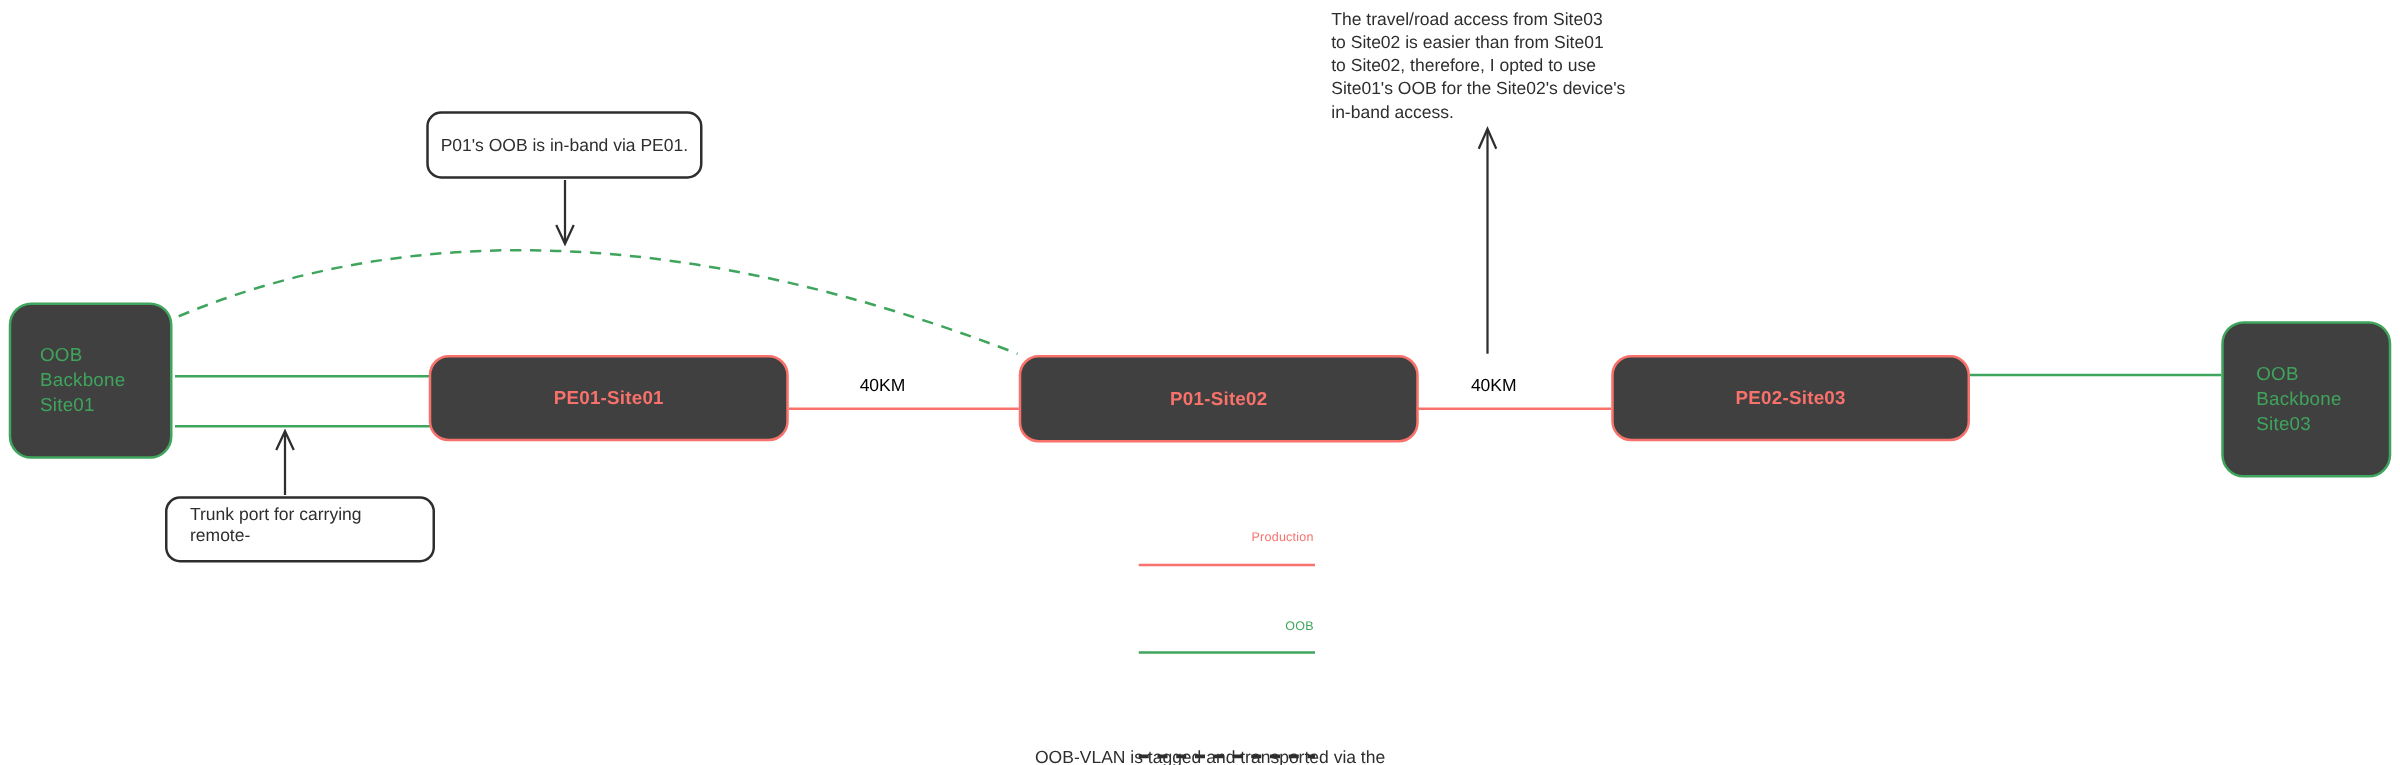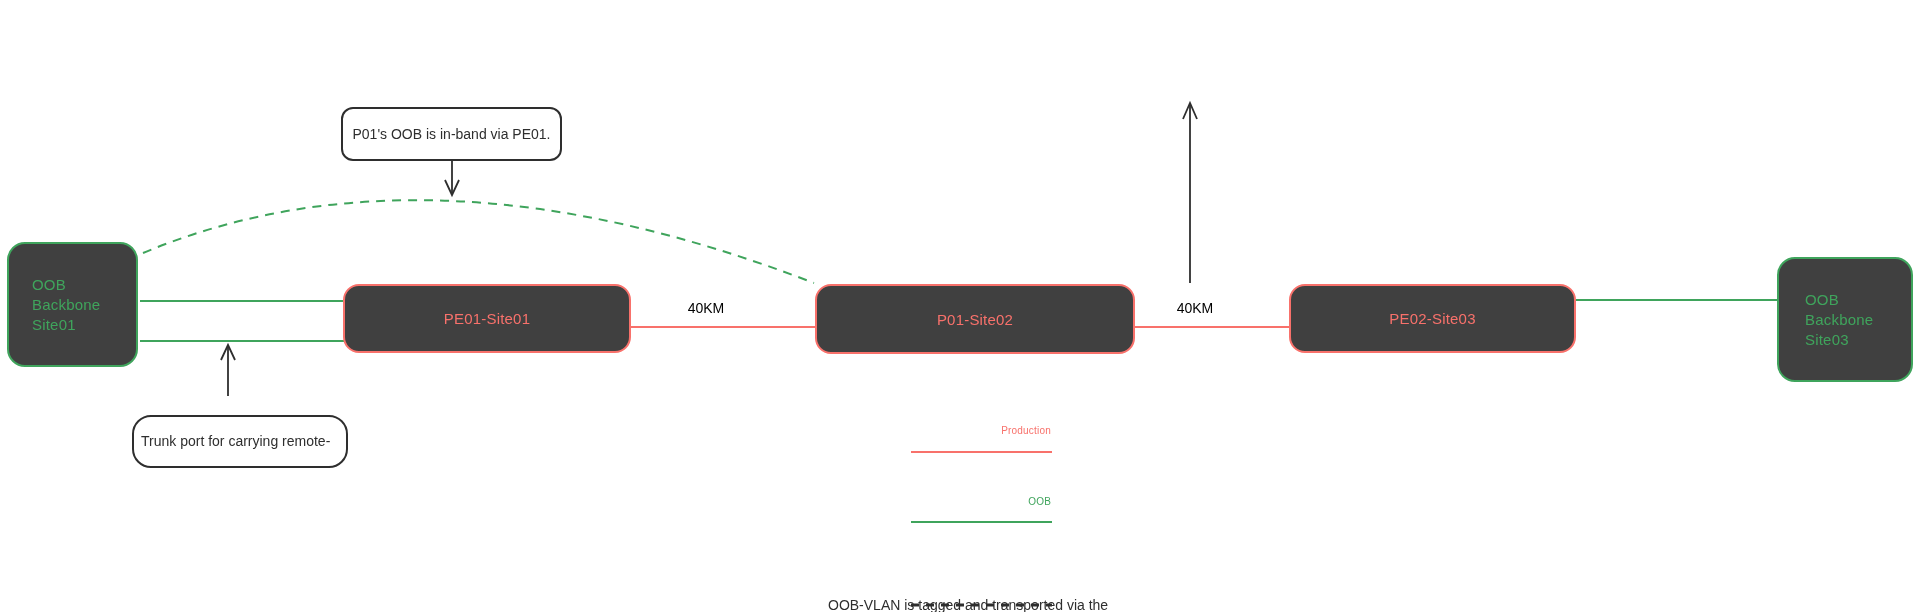--- a/index.html
+++ b/index.html
@@ -34,43 +34,42 @@
     border: 2px solid #3fa45c;
     border-radius: 18px;
     color: #3fa45c;
     line-height: 20px;
   }
   .node.red {
     border: 2px solid #f8716b;
     border-radius: 16px;
     color: #f8716b;
     align-items: center;
+    font-weight: bold;
   }
   .callout {
     position: absolute;
     box-sizing: border-box;
     background: #ffffff;
     border: 2px solid #2e2e2e;
     border-radius: 12px;
     color: #2e2e2e;
     font-size: 14px;
-    margin-top: 18px;
   }
   .callout.center {
     display: flex;
     align-items: center;
     justify-content: center;
   }
   .callout.left {
     display: flex;
     flex-direction: column;
-    justify-content: center;
-    padding: 4px 7px;
+    justify-content: space-between;
+    padding: 4px 18px;
     line-height: 17px;
-    border-radius: 19px;
   }
   .free-text {
     position: absolute;
     color: #2e2e2e;
     font-size: 14px;
     line-height: 18.4px;
     white-space: nowrap;
   }
   .distance {
     position: absolute;
@@ -151,20 +150,27 @@
   </div>
 
   <div class="callout center" style="left:341px; top:89px; width:221px; height:54px;">
     <span>P01's OOB is in-band via PE01.</span>
   </div>
 
   <div class="callout left" style="left:132px; top:397px; width:216px; height:53px;">
     <div>Trunk port for carrying remote-</div>
   </div>
 
+  <div class="free-text" style="left:1065px; top:6px;">
+    <div>The travel/road access from Site03</div>
+    <div>to Site02 is easier than from Site01</div>
+    <div>to Site02, therefore, I opted to use</div>
+    <div>Site01's OOB for the Site02's device's</div>
+    <div>in-band access.</div>
+  </div>
 
   <div class="distance" style="left:671px; top:300px;">
     <span>40KM</span>
   </div>
   <div class="distance" style="left:1160px; top:300px;">
     <span>40KM</span>
   </div>
 
   <div class="legend-label red" style="left:911px; top:425px;">
     <span>Production</span>

